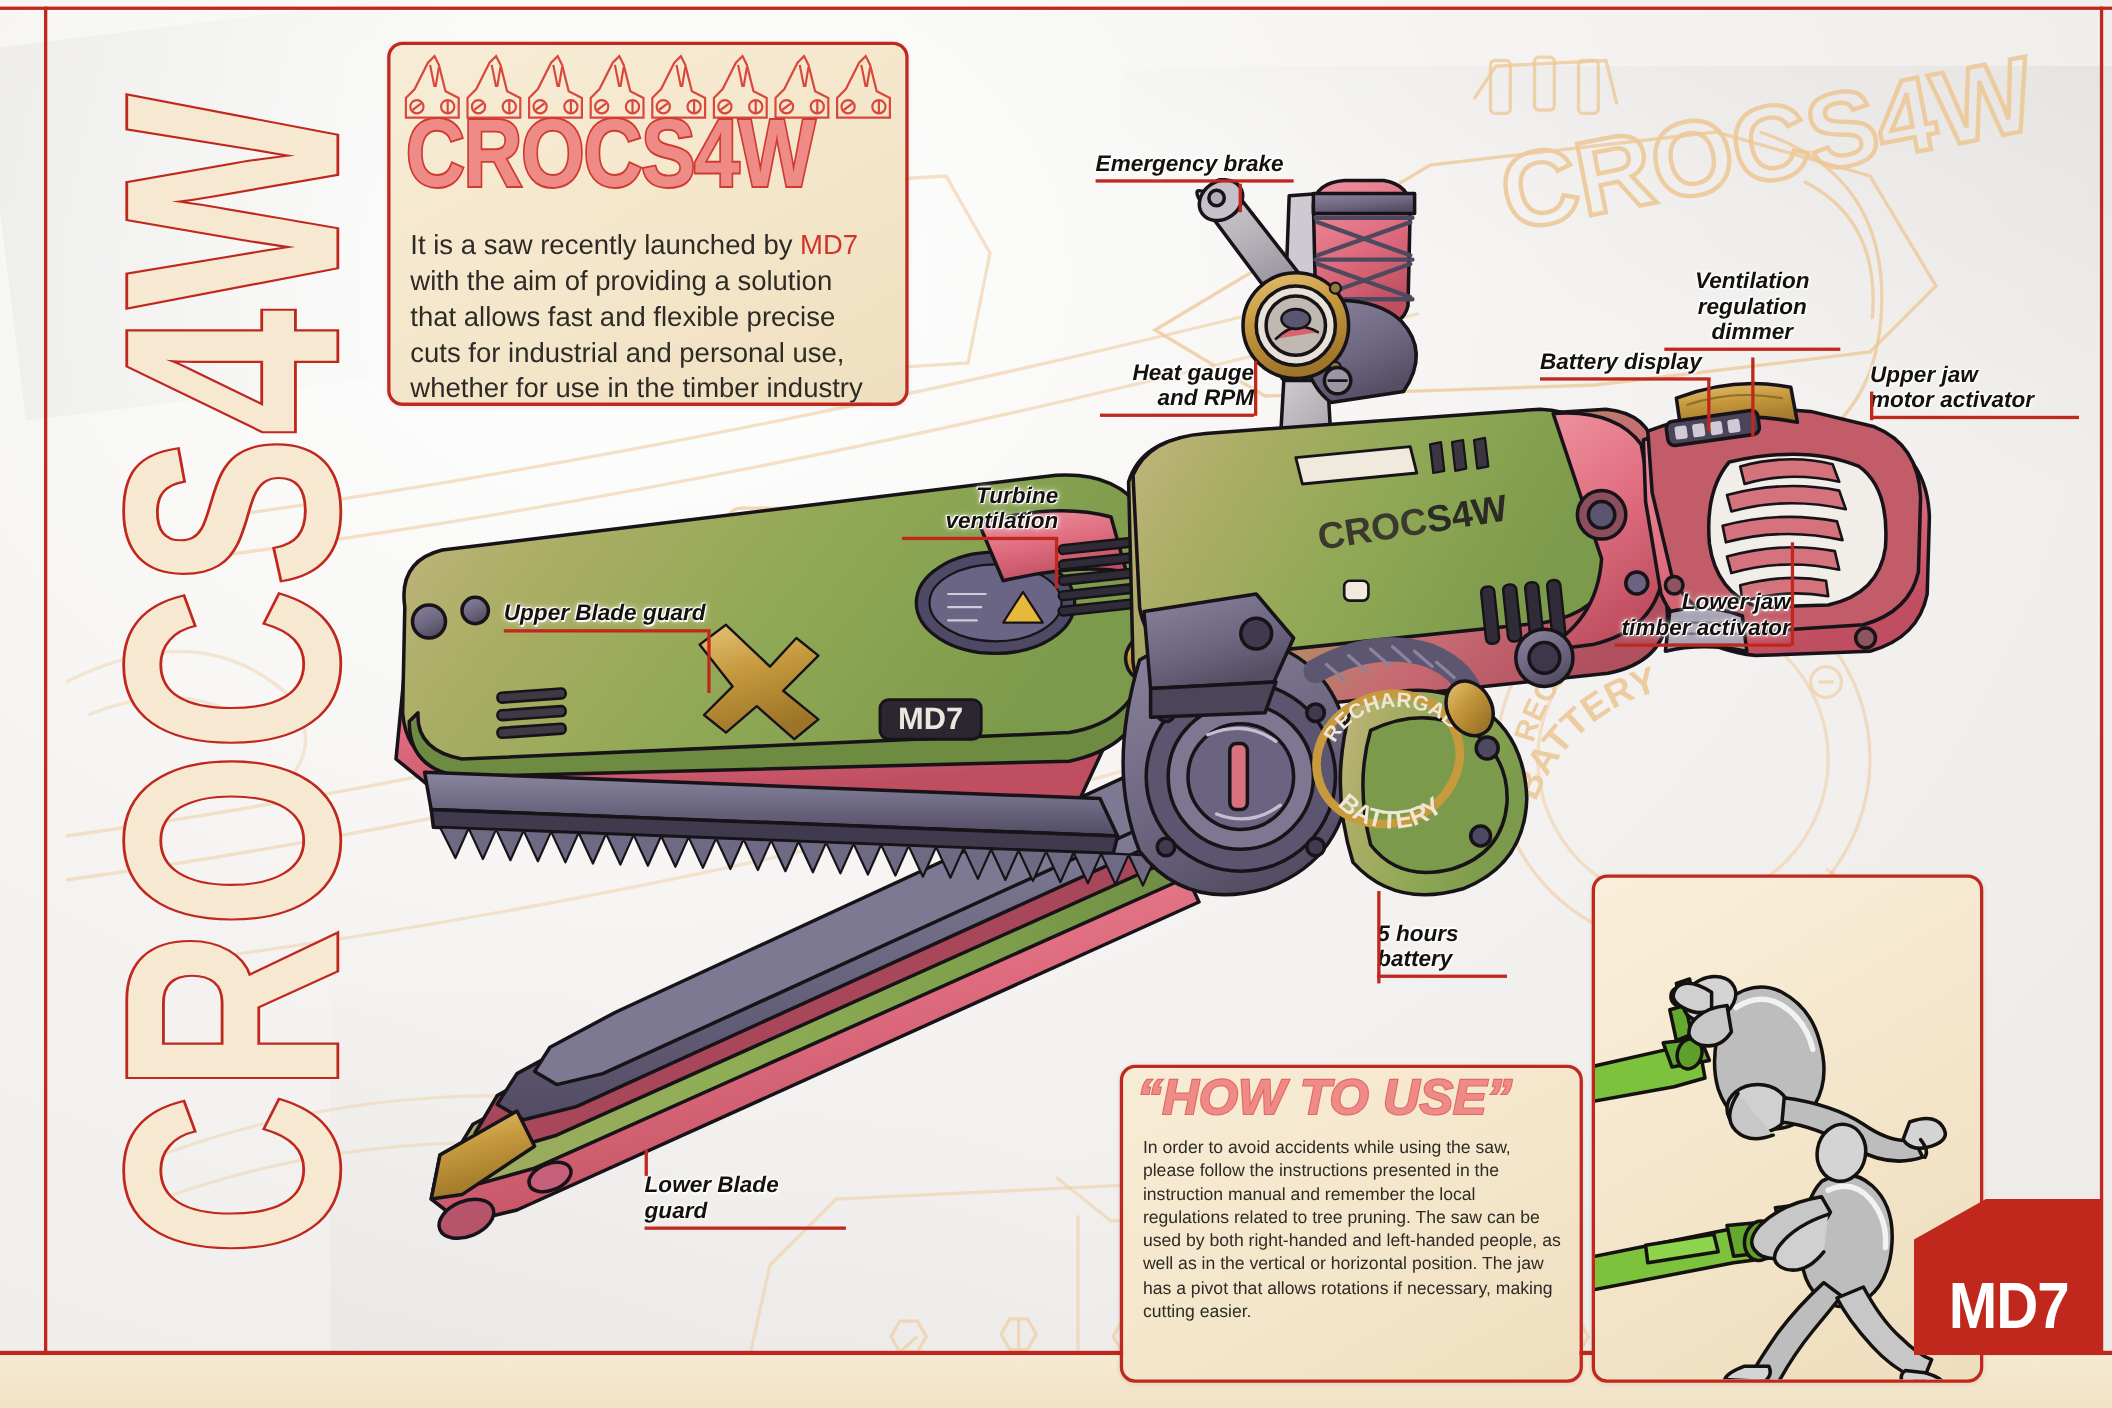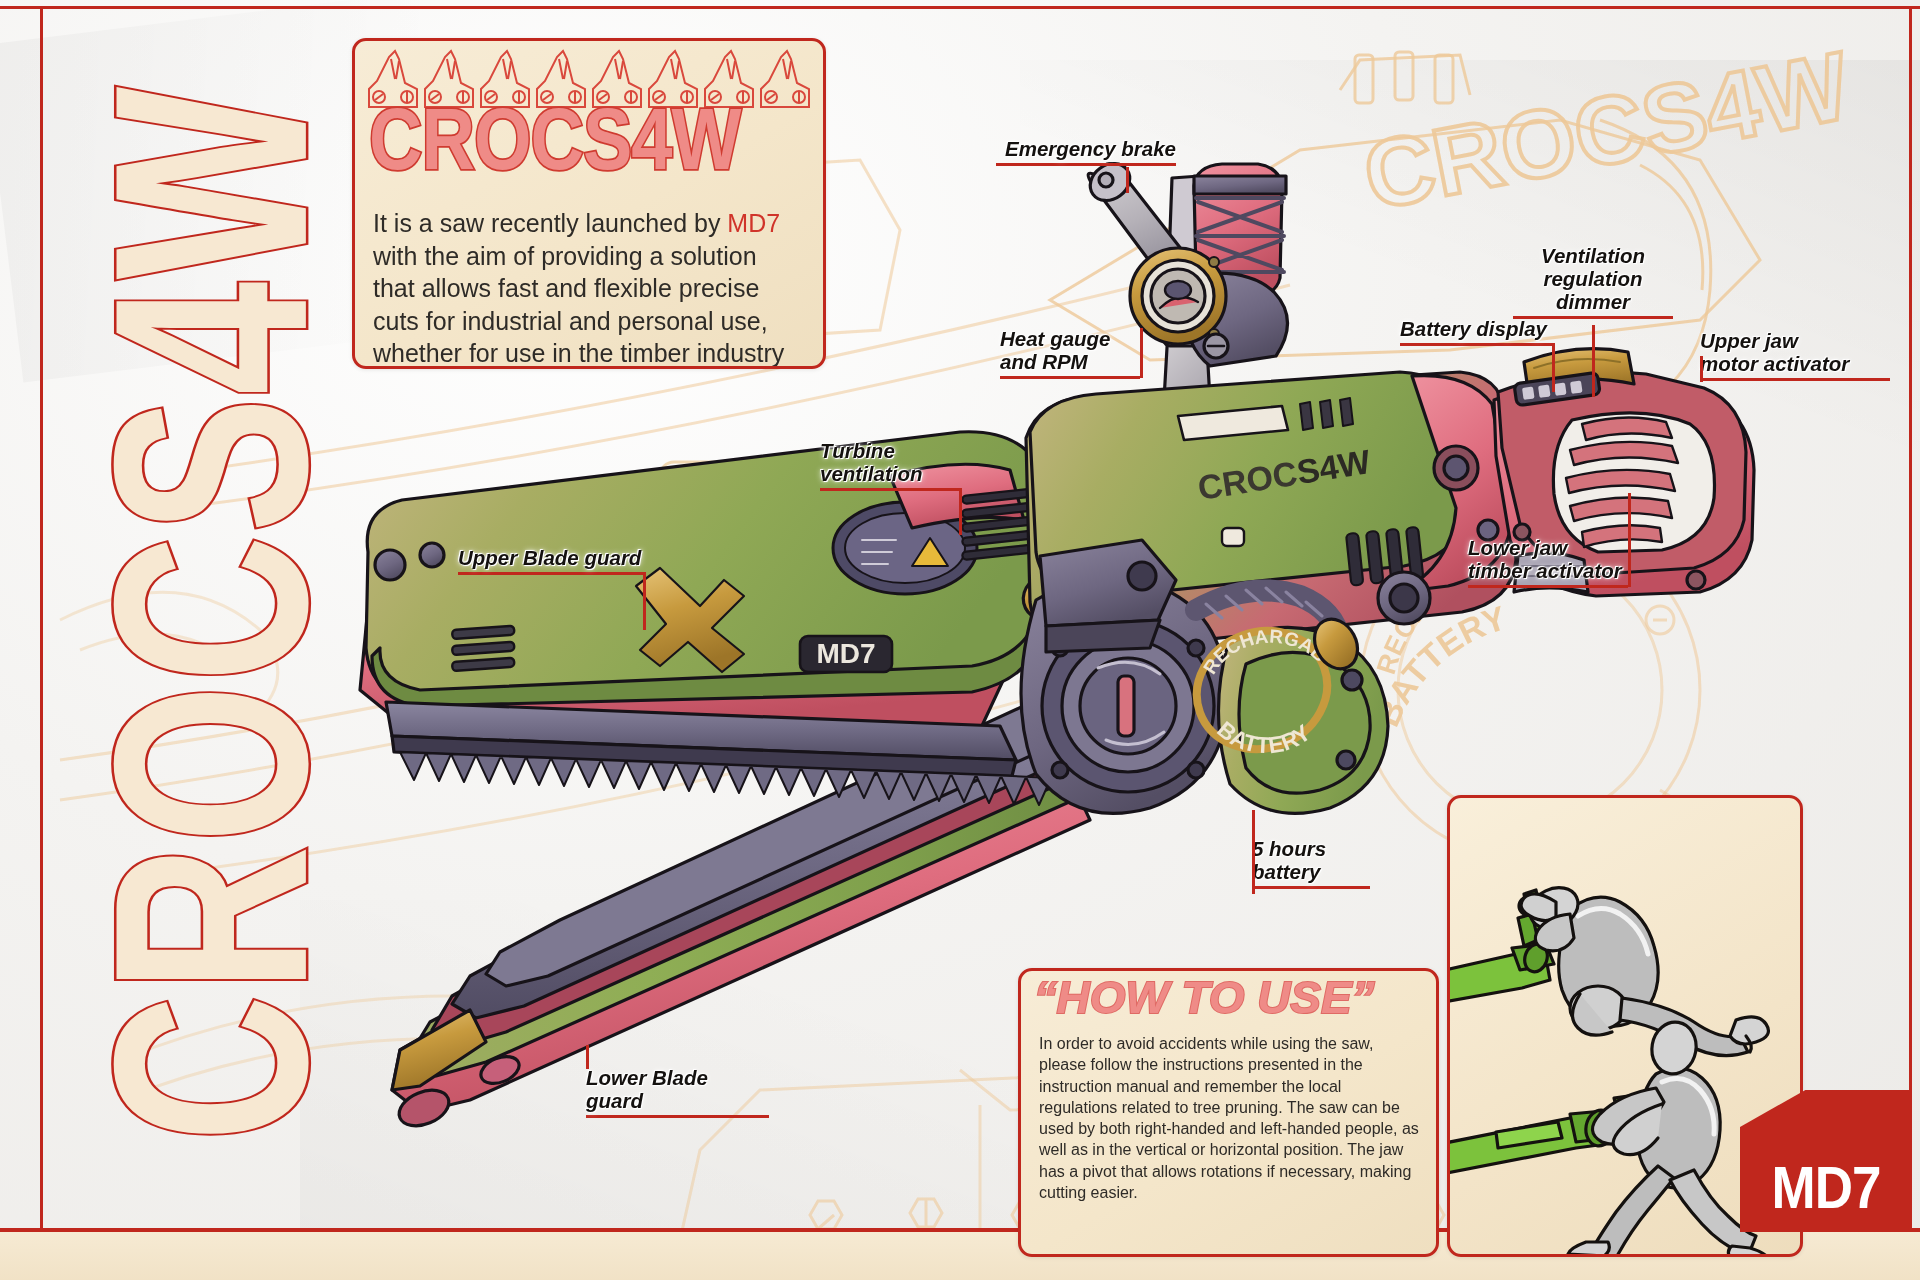--- a/index.html
+++ b/index.html
@@ -97,21 +97,21 @@
 
   
   .callout{position:absolute;pointer-events:none;}
   .callout .txt{
      font-size:20.5px;font-weight:bold;font-style:italic;color:#14110f;
      line-height:1.12;white-space:pre-line;
      text-shadow:0 0 3px #fff,0 0 6px #fff,1px 1px 0 #fff,-1px -1px 0 #fff;
   }
   .callout .ul{height:3px;background:#c0271d;}
   .callout .leader{position:absolute;background:#c0271d;}
-  .ta-right .txt{}
+  .ta-right .txt{text-align:right;}
   .ta-center .txt{text-align:center;}
 
   
   #saw{position:absolute;left:0;top:0;width:1920px;height:1280px;pointer-events:none;}
 </style>
 </head>
 <body>
 
 <div id="poster">
 
@@ -590,21 +590,21 @@
           <path d="M300 450 q14 4 18 10 l-38 0 q-4 -8 2 -12 Z" fill="#d4d4d4"></path>
         </g>
       </g>
     </svg>
   </div>
 
   <div id="md7-logo">
     <span>MD7</span>
   </div>
 
-  <div class="callout" style="left:996px;top:138px;width:180px;text-align:right;">
+  <div class="callout" style="left:996px;top:138px;width:180px;">
     <div class="txt">Emergency brake</div>
     <div class="ul" style="width:180px;margin-top:2px;"></div>
     <div class="leader" style="left:130px;top:29px;width:3px;height:26px;"></div>
   </div>
 
   <div class="callout ta-right" style="left:1000px;top:328px;width:140px;">
     <div class="txt">Heat gauge
 and RPM</div>
     <div class="ul" style="width:140px;margin-top:2px;"></div>
     <div class="leader" style="left:140px;top:0px;width:3px;height:50px;"></div>

